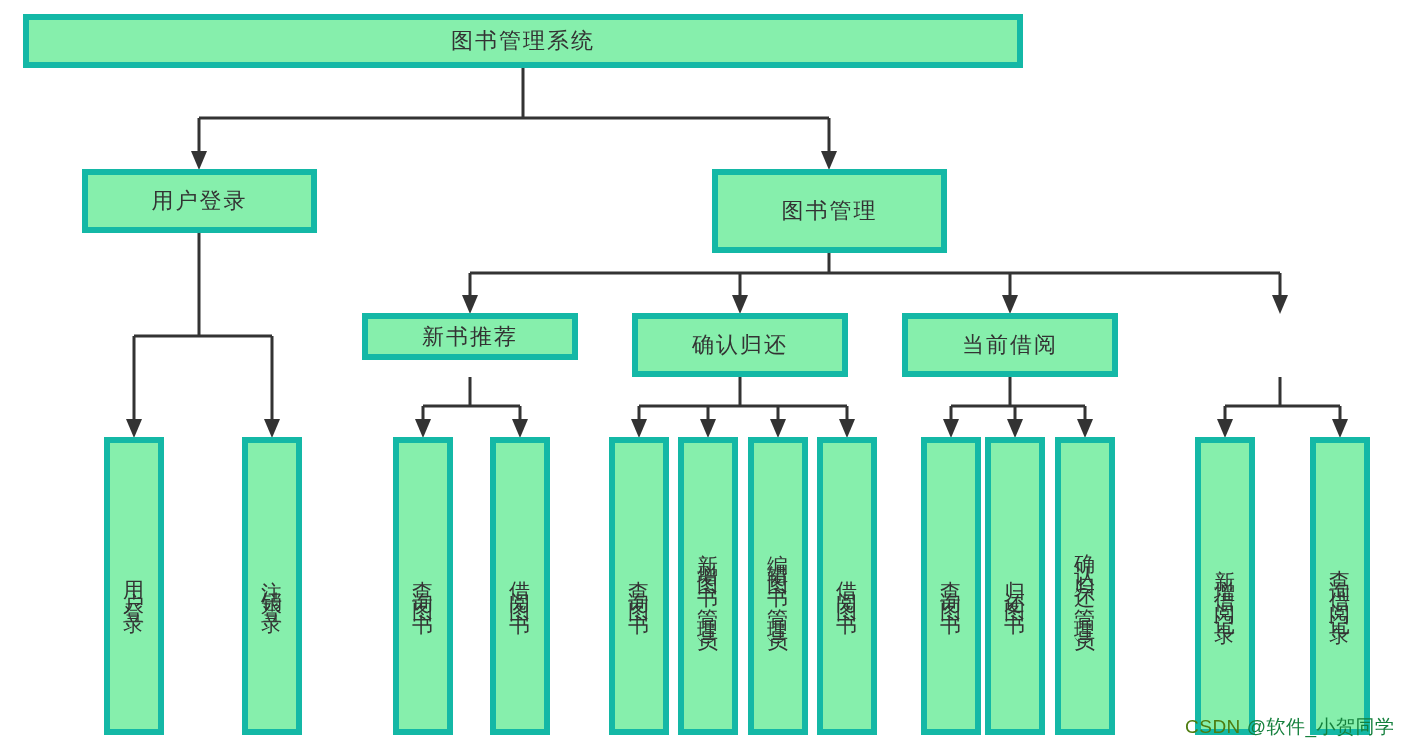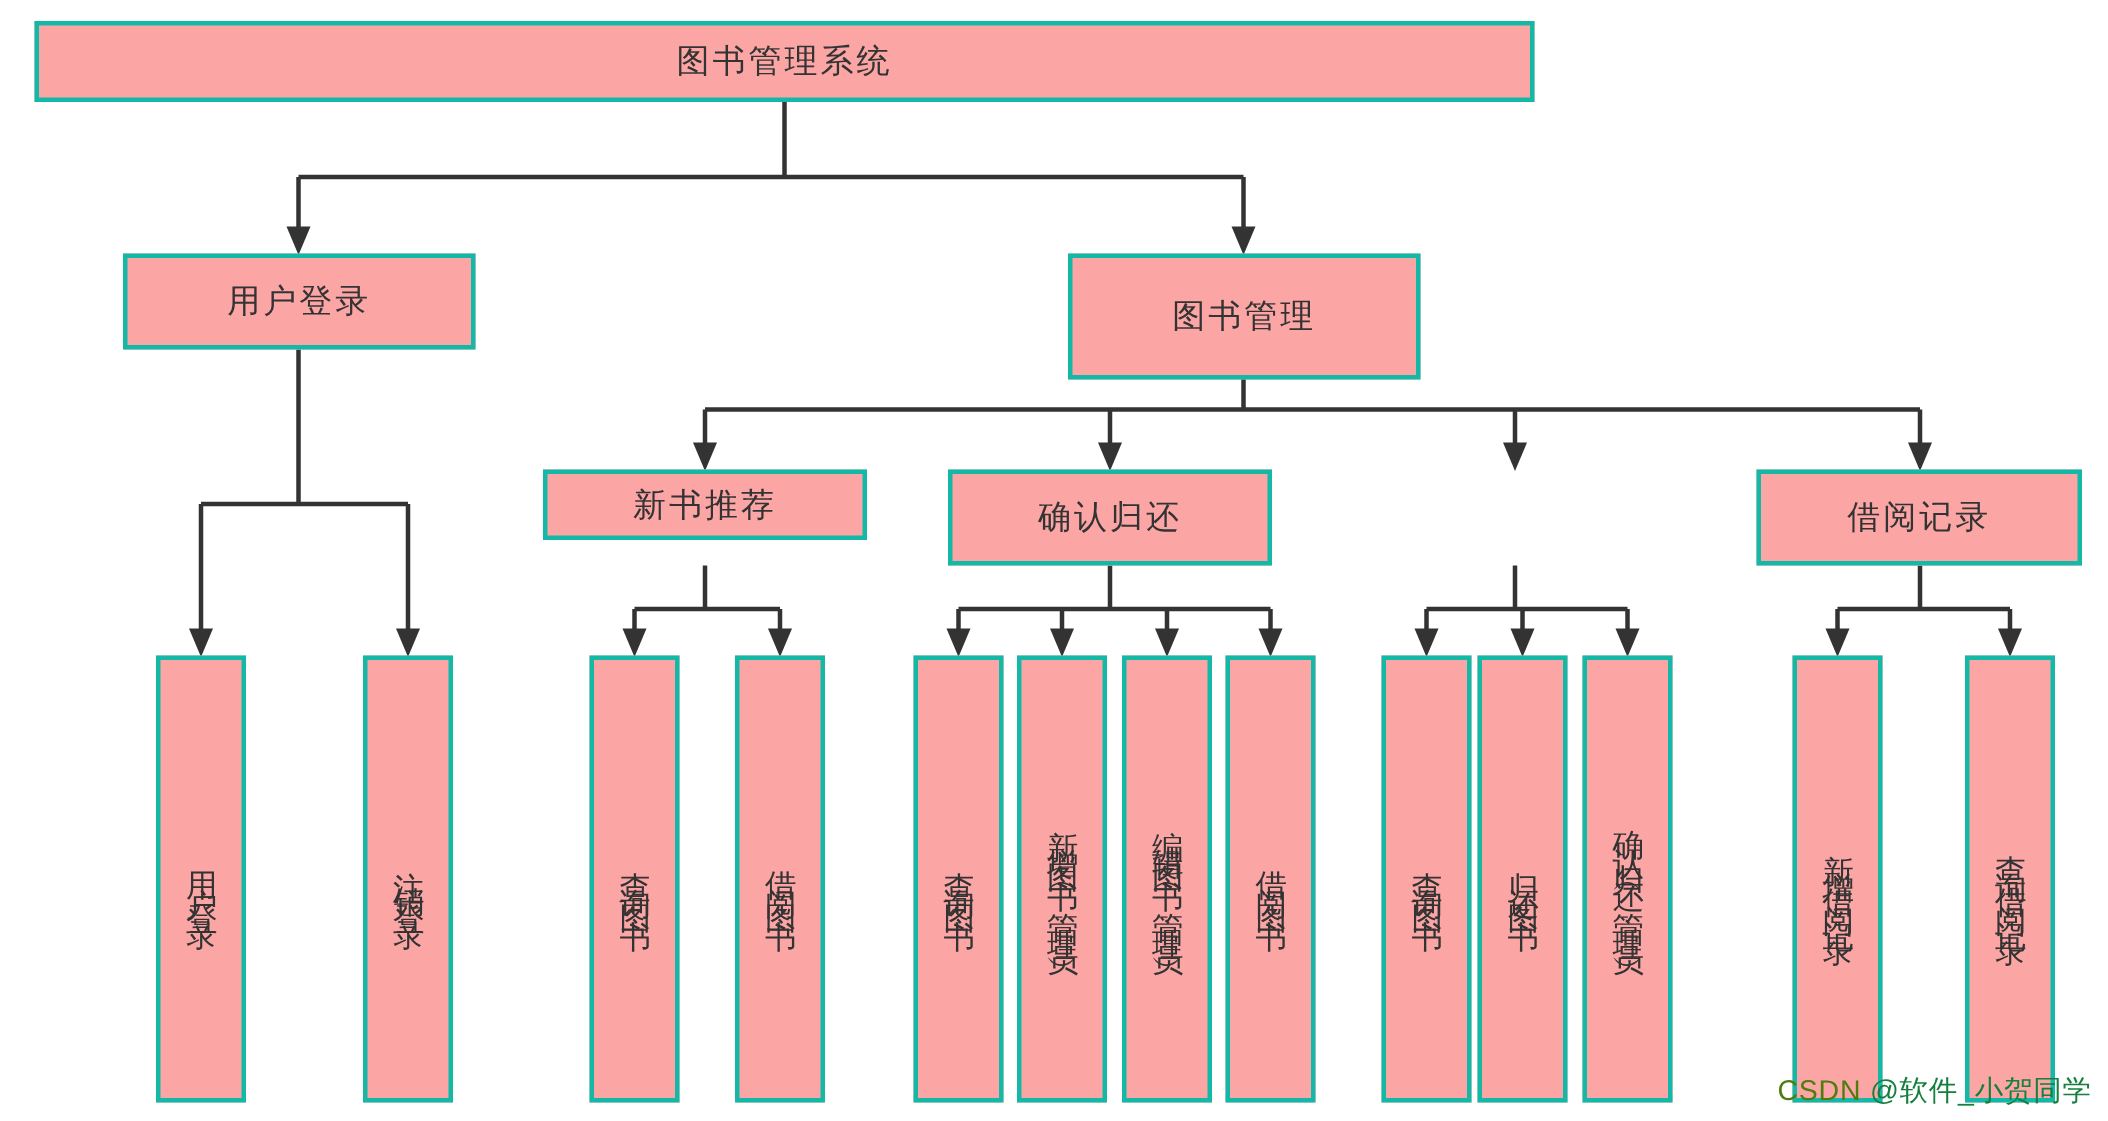--- a/index.html
+++ b/index.html
@@ -21,22 +21,22 @@
     stroke-width: 3;
     fill: none;
   }
   #connectors polygon {
     fill: #333333;
     stroke: none;
   }
   .box {
     position: absolute;
     box-sizing: border-box;
-    background: #fca5a5;
-    border: 3px solid #14b8a6;
+    background: #86efac;
+    border: 6px solid #14b8a6;
     display: flex;
     align-items: center;
     justify-content: center;
     color: #333333;
   }
   .h-box span {
     font-size: 22px;
     letter-spacing: 2px;
     white-space: nowrap;
   }
@@ -117,22 +117,22 @@
   <div class="box h-box" style="left:712px; top:169px; width:235px; height:84px">
     <span>图书管理</span>
   </div>
 
   <div class="box h-box" style="left:362px; top:313px; width:216px; height:47px">
     <span>新书推荐</span>
   </div>
   <div class="box h-box" style="left:632px; top:313px; width:216px; height:64px">
     <span>确认归还</span>
   </div>
-  <div class="box h-box" style="left:1171px; top:313px; width:217px; height:64px">
-    <span>借阅记录</span>
+  <div class="box h-box" style="left:902px; top:313px; width:216px; height:64px">
+    <span>当前借阅</span>
   </div>
 
   <div class="box v-box" style="left:104px; top:437px; width:60px; height:298px">
     <span>用户登录</span>
   </div>
   <div class="box v-box" style="left:242px; top:437px; width:60px; height:298px">
     <span>注销登录</span>
   </div>
 
   <div class="box v-box" style="left:393px; top:437px; width:60px; height:298px">

